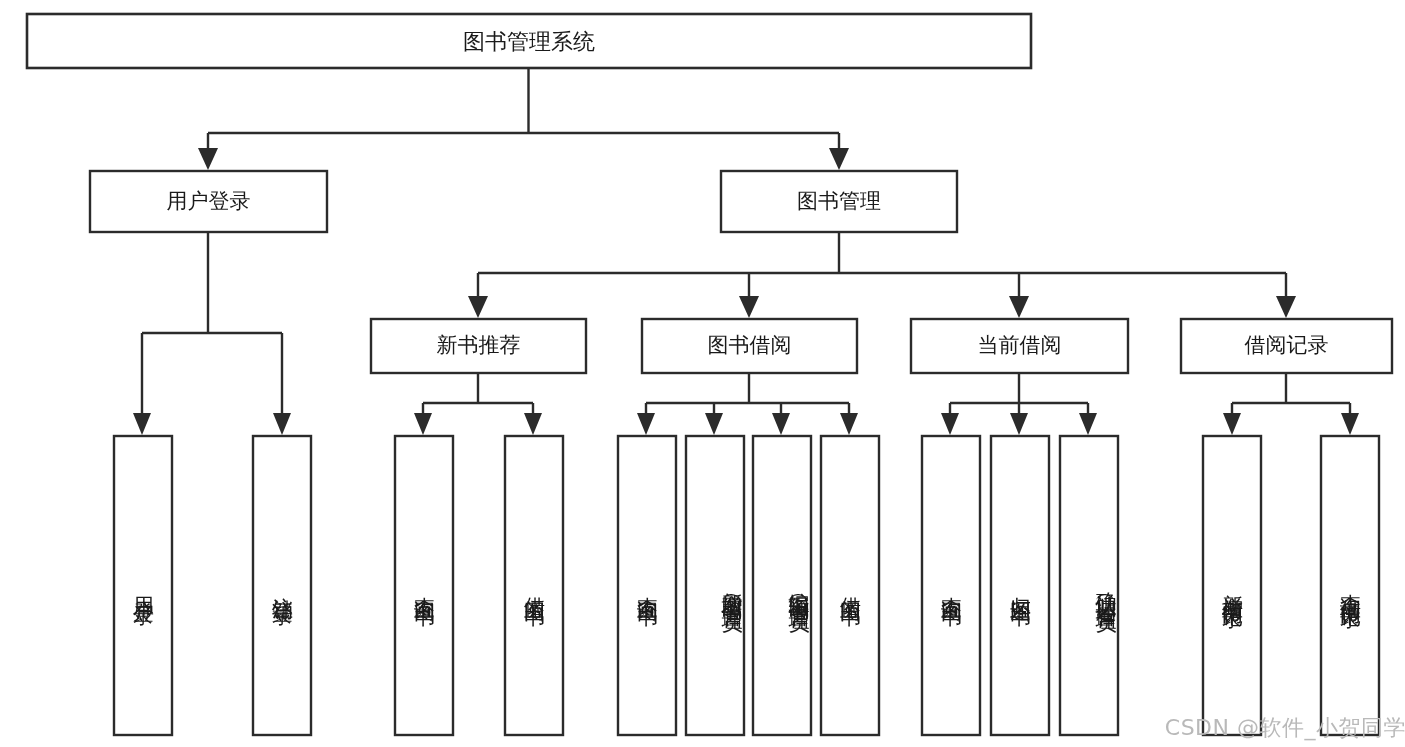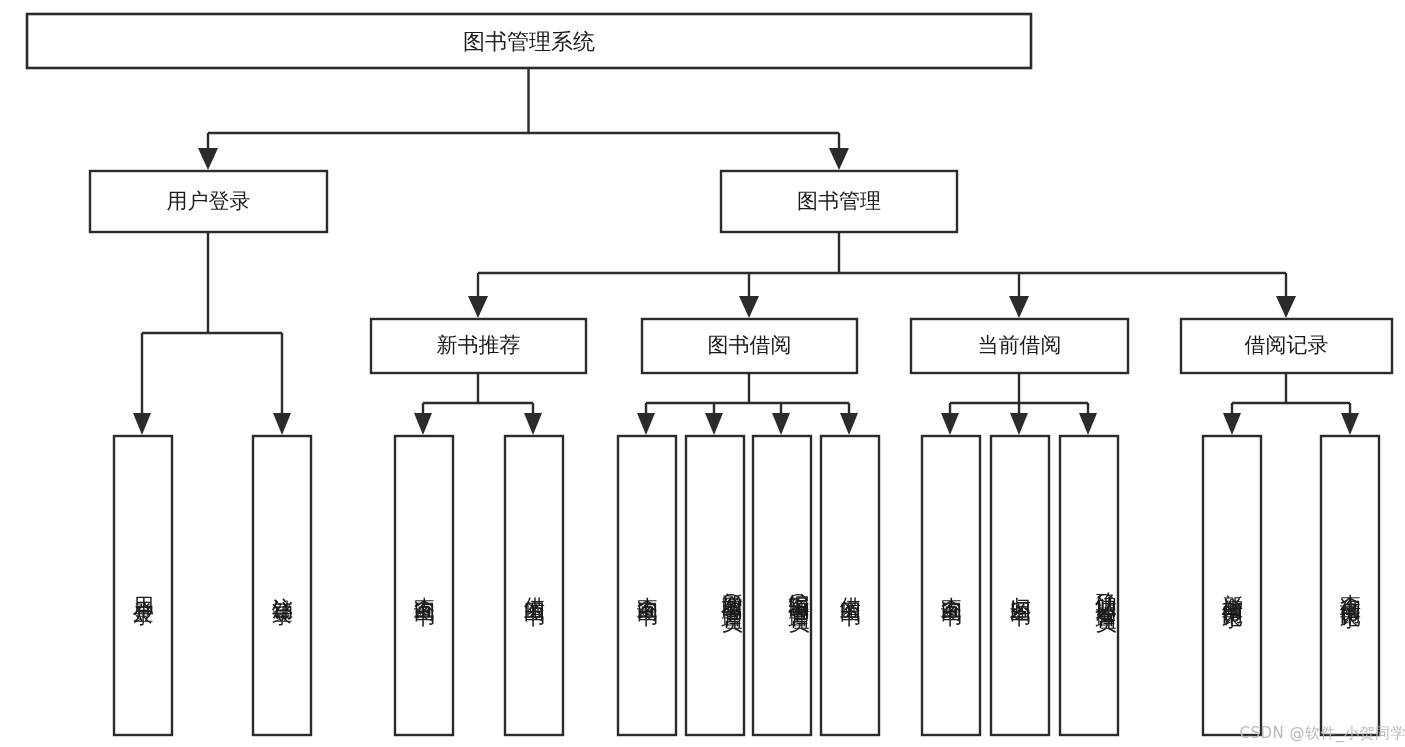--- a/index.html
+++ b/index.html
@@ -74,21 +74,21 @@
     pointer-events: none;
   }
   .leaf-label.centered {
     align-items: center;
   }
   .watermark {
     position: absolute;
     right: 8px;
     bottom: 4px;
     font-family: "DejaVu Sans", "Liberation Sans", sans-serif;
-    font-size: 15px;
+    font-size: 22px;
     color: #b9b9b9;
     letter-spacing: 0.5px;
     white-space: nowrap;
   }
 </style>
 </head>
 <body>
 
 <div id="diagram-root">
 

